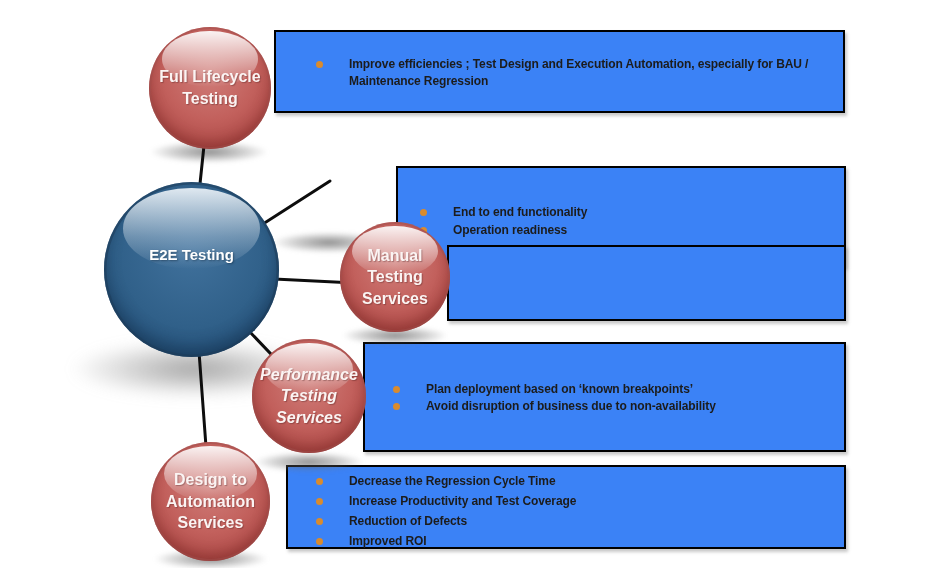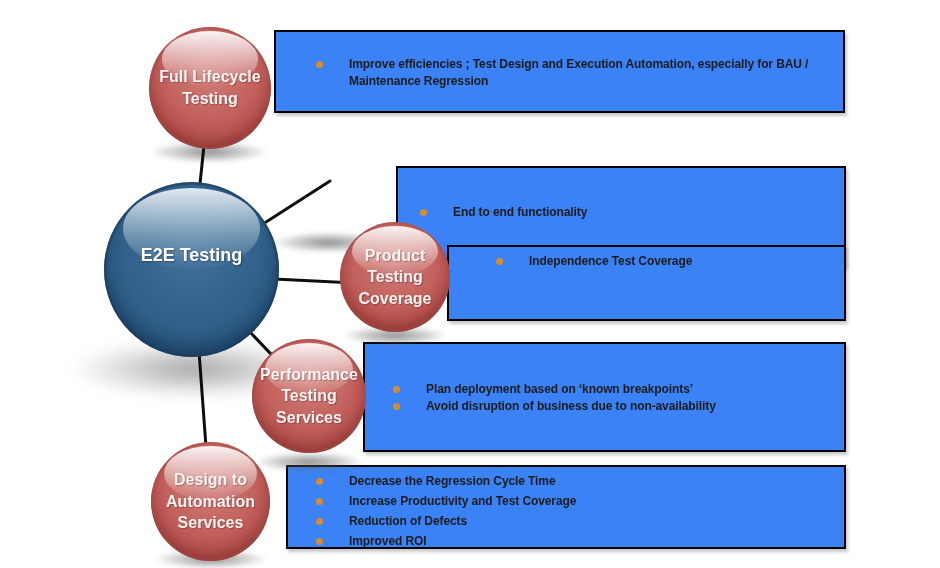--- a/index.html
+++ b/index.html
@@ -63,21 +63,21 @@
   }
   .sphere.red .label { font-size: 16px; padding: 0 8px; }
   .sphere.blue {
     background: radial-gradient(circle at 50% 40%, #40719c 0%, #306089 55%, #244f78 85%, #1b4166 100%);
     box-shadow: inset 0 0 0 2.5px rgba(30,60,90,0.55), inset 0 -9px 16px rgba(12,35,60,0.45);
   }
   .sphere.blue::before {
     background: linear-gradient(to bottom, rgba(238,244,249,0.92) 0%, rgba(225,235,244,0.35) 60%, rgba(255,255,255,0) 100%);
   }
   .sphere.blue .label {
-    font-size: 18px;
+    font-size: 15px;
     color: #ffffff;
     top: -14px;
     text-shadow: 1px 1px 2px rgba(10,30,50,0.45);
   }
 
   
   .panel {
     position: absolute;
     box-sizing: border-box;
     background: #3b82f6;
@@ -119,27 +119,27 @@
       <span class="dot"></span>
       <span class="txt">Improve efficiencies ; Test Design and Execution Automation, especially for BAU / Maintenance Regression</span>
     </div>
   </div>
 
   <div class="panel p2" style="left:396px; top:118px; width:450px; height:101px;margin-top:48px;">
     <div class="row">
       <span class="dot"></span>
       <span class="txt">End to end functionality</span>
     </div>
+    <div class="row">
+      <span class="dot"></span>
+      <span class="txt">Operation readiness</span>
+    </div>
   </div>
 
   <div class="panel p3" style="left:447px; top:245px; width:399px; height:76px;">
-    <div class="row">
-      <span class="dot"></span>
-      <span class="txt">Independence Test Coverage</span>
-    </div>
   </div>
 
   <div class="panel p5" style="left:286px; top:465px; width:560px; height:84px;">
     <div class="row">
       <span class="dot"></span>
       <span class="txt">Decrease the Regression Cycle Time</span>
     </div>
     <div class="row">
       <span class="dot"></span>
       <span class="txt">Increase Productivity and Test Coverage</span>
@@ -179,24 +179,24 @@
     <line x1="309" y1="394" x2="191" y2="270"></line>
     <line x1="210" y1="501" x2="193" y2="270"></line>
   </svg>
 
   <div class="sphere red" style="left:149px; top:27px; width:122px; height:122px;">
     <span class="label">Full Lifecycle Testing</span>
   </div>
 
 
   <div class="sphere red" style="left:340px; top:222px; width:110px; height:110px;">
-    <span class="label">Product Testing Coverage</span>
-  </div>
-
-  <div class="sphere red" style="left:252px; top:339px; width:114px; height:114px;">
+    <span class="label">Manual Testing Services</span>
+  </div>
+
+  <div class="sphere red" style="left:252px; top:339px; width:114px; height:114px;font-style:italic;">
     <span class="label">Performance Testing Services</span>
   </div>
 
   <div class="sphere red" style="left:151px; top:442px; width:119px; height:119px;">
     <span class="label">Design to Automation Services</span>
   </div>
 
   <div class="sphere blue" style="left:104px; top:182px; width:175px; height:175px;">
     <span class="label">E2E Testing</span>
   </div>

